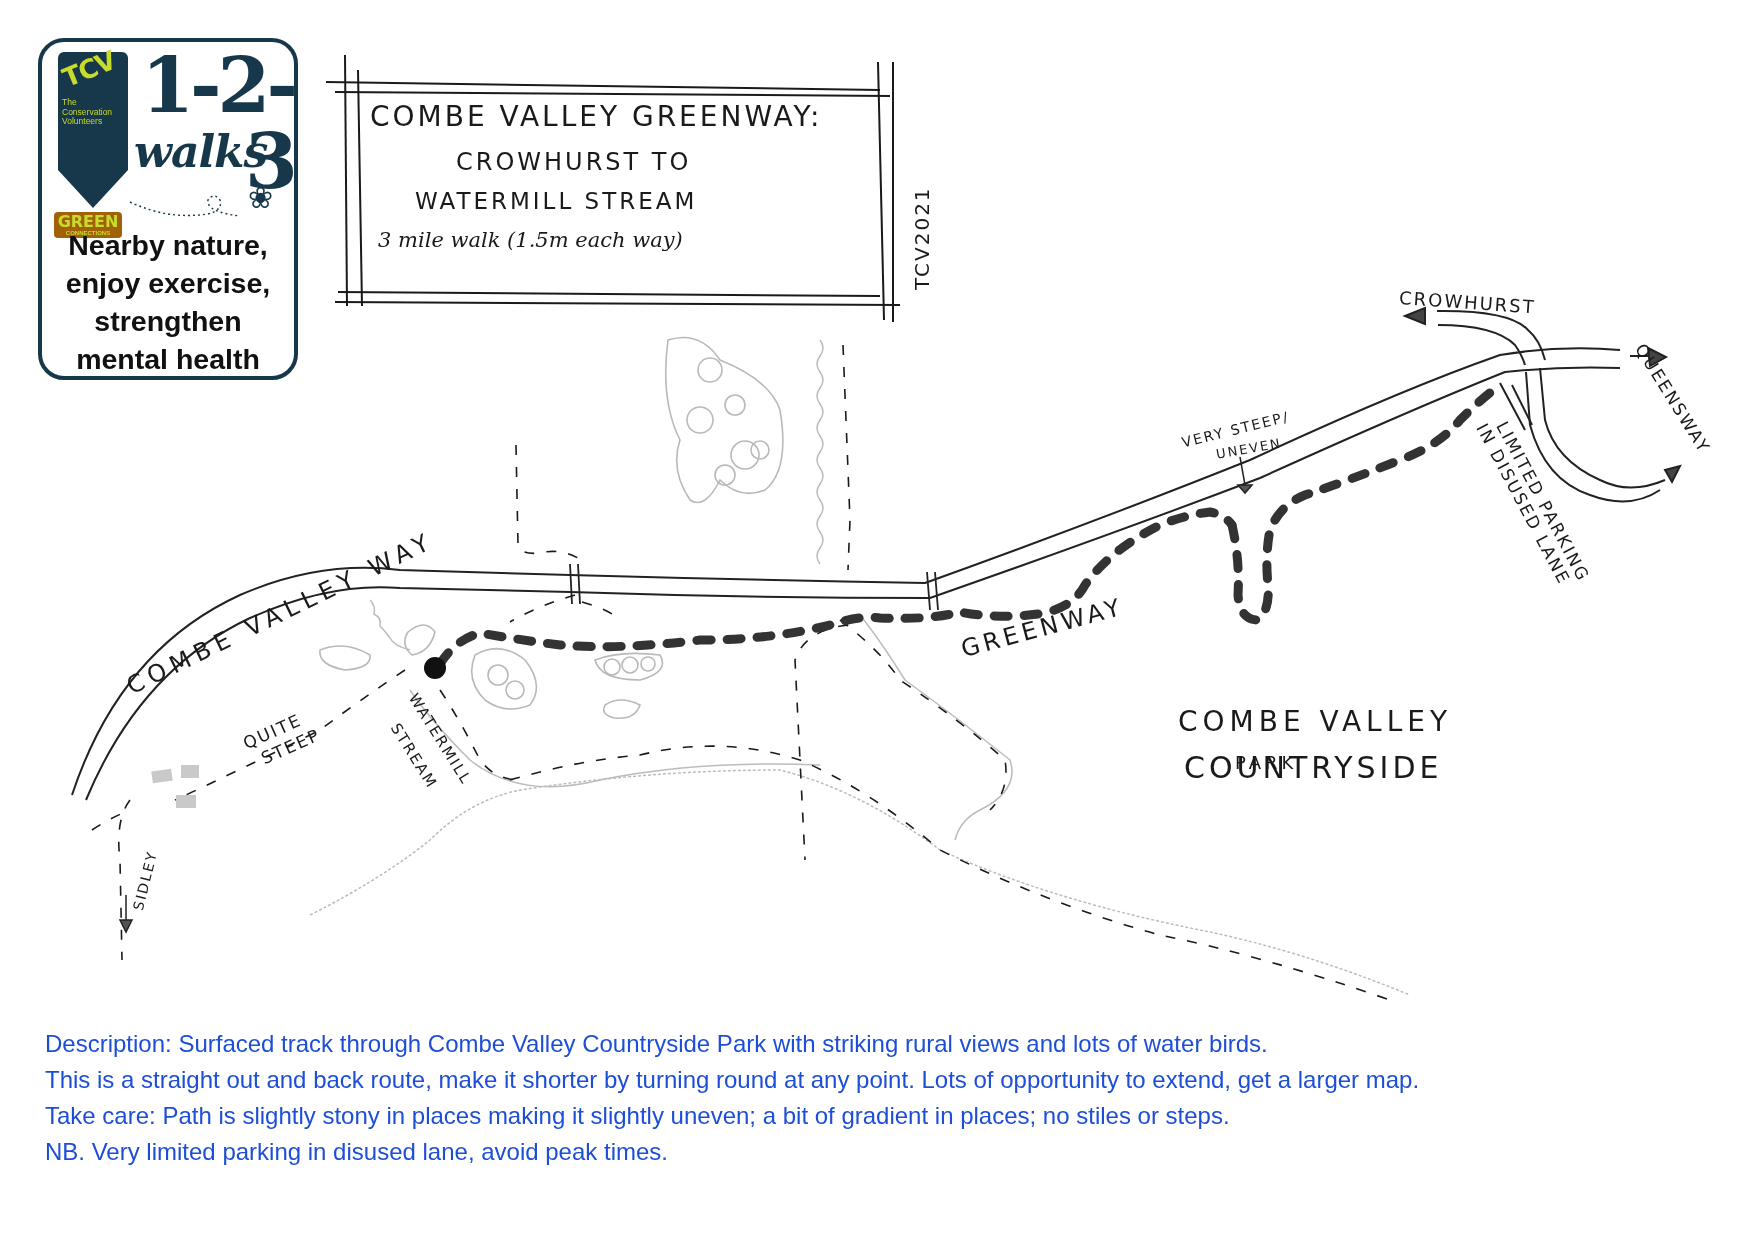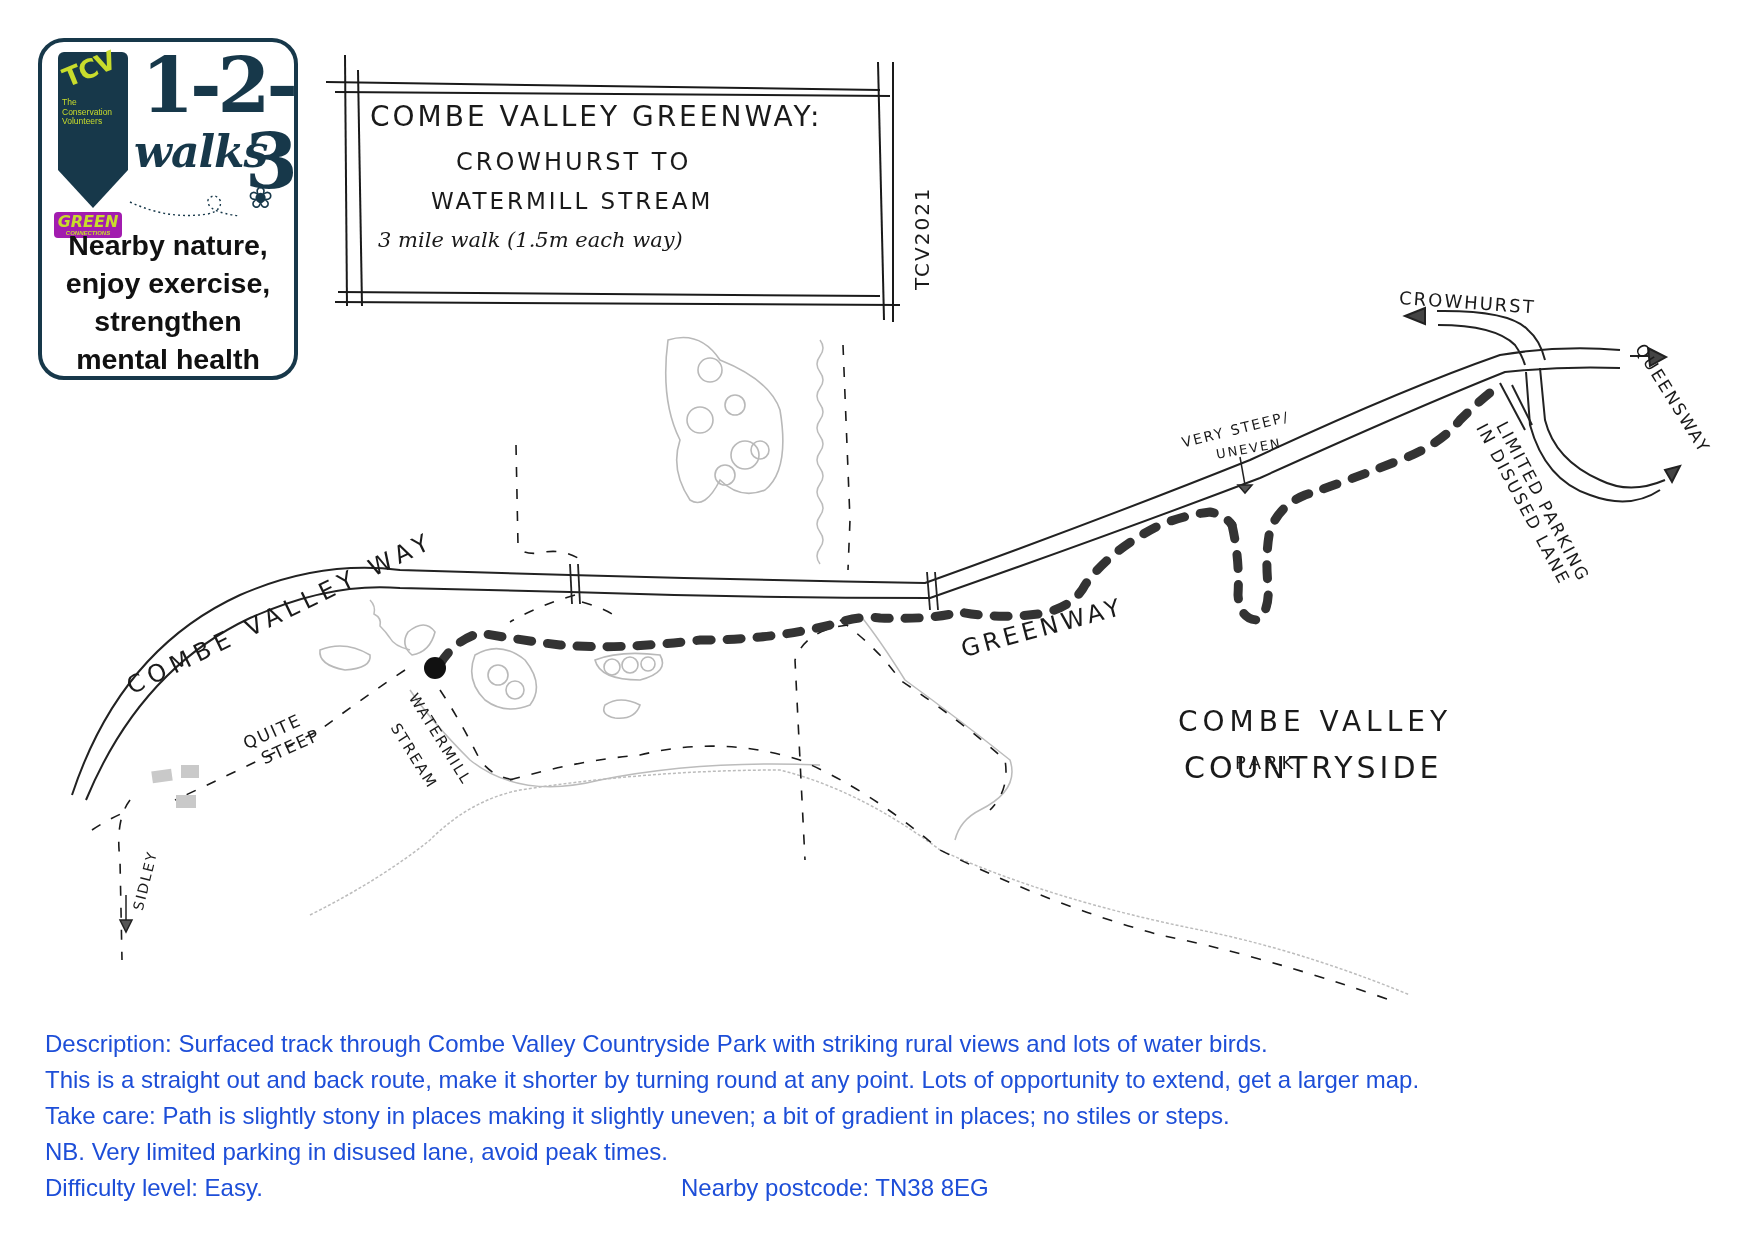--- a/index.html
+++ b/index.html
@@ -4,21 +4,21 @@
 <style>
   html, body { margin:0; padding:0; background:#ffffff; }
   body { width:1754px; height:1240px; position:relative; overflow:hidden; font-family:"Liberation Sans", sans-serif; color:#111; }
   .abs { position:absolute; }
   
   .logo-box { position:absolute; left:38px; top:38px; width:252px; height:334px; border:4px solid #17384a; border-radius:26px; background:#fff; }
   .logo-pin { position:absolute; left:16px; top:10px; width:70px; height:118px; background:#17384a; border-radius:6px 6px 0 0; }
   .logo-pin-tip { position:absolute; left:16px; top:128px; width:0; height:0; border-left:35px solid transparent; border-right:35px solid transparent; border-top:38px solid #17384a; }
   .tcv-text { position:absolute; left:20px; top:12px; font-family:"DejaVu Sans", sans-serif; font-weight:bold; font-size:26px; color:#c8dc2c; transform:rotate(-22deg); letter-spacing:-1px; }
   .tcv-sub { position:absolute; left:20px; top:56px; width:62px; font-size:8.5px; line-height:9.5px; color:#c8dc2c; }
-  .green-badge { position:absolute; left:12px; top:170px; width:68px; padding:2px 0 1px 0; background:#a21caf; border-radius:4px; text-align:center;font-style:italic; }
+  .green-badge { position:absolute; left:12px; top:170px; width:68px; padding:2px 0 1px 0; background:#a16207; border-radius:4px; text-align:center; }
   .green-badge .g1 { font-family:"DejaVu Sans", sans-serif; font-weight:bold; font-size:16px; line-height:16px; color:#c8dc2c; }
   .green-badge .g2 { font-size:6px; line-height:7px; color:#c8dc2c; font-weight:bold; }
   .walks-num { position:absolute; left:92px; top:6px; font-family:"DejaVu Serif", serif; font-weight:bold; font-size:76px; line-height:76px; color:#17384a; letter-spacing:-4px;text-align:right; }
   .walks-word { position:absolute; left:92px; top:86px; font-family:"DejaVu Serif", serif; font-weight:bold; font-style:italic; font-size:44px; line-height:48px; color:#17384a; letter-spacing:-1px; }
   .butterfly { position:absolute; left:206px; top:138px; font-size:30px; color:#17384a; }
   .dotted-trail { position:absolute; left:86px; top:150px; width:120px; height:30px; }
   .tagline { position:absolute; left:0; top:184px; width:252px; text-align:center; font-family:"Liberation Sans", sans-serif; font-weight:bold; font-size:28.5px; line-height:38px; color:#111; }
   
   .hand { font-family:"DejaVu Sans", sans-serif; color:#1a1a1a; letter-spacing:3px; }
   .title-line { position:absolute; white-space:nowrap; }
@@ -160,21 +160,21 @@
   <g fill="none" stroke="#333" stroke-width="9" stroke-linecap="round" stroke-dasharray="14 16">
     <path d="M440 664 Q 455 640 480 633 Q 520 640 560 645 Q 620 650 700 640 Q 770 640 830 625 Q 860 615 880 618 Q 930 620 960 612 Q 1000 620 1045 613 Q 1075 605 1085 585 Q 1110 550 1160 525 Q 1185 515 1210 512 Q 1225 515 1232 525"></path>
     <path d="M1232 525 Q 1240 560 1238 595 Q 1240 620 1258 620 Q 1270 610 1268 585 Q 1265 555 1270 530 Q 1280 505 1305 495 Q 1350 480 1400 460 Q 1440 445 1460 420 Q 1480 400 1500 385"></path>
   </g>
 
   <circle cx="435" cy="668" r="11" fill="#111"></circle>
 </svg>
 
 <div class="title-line hand" style="left:370px;top:100px;font-size:28px;">COMBE VALLEY GREENWAY:</div>
 <div class="title-line hand" style="left:456px;top:148px;font-size:24px;">CROWHURST TO</div>
-<div class="title-line hand" style="left:431px;top:188px;font-size:23px;">WATERMILL STREAM</div>
+<div class="title-line hand" style="left:415px;top:188px;font-size:23px;">WATERMILL STREAM</div>
 <div class="title-line" style="left:378px;top:228px;font-family:'DejaVu Serif', serif;font-style:italic;font-size:21px;color:#1a1a1a;">3 mile walk (1.5m each way)</div>
 <div class="maplabel" style="left:910px;top:290px;font-size:20px;transform:rotate(-90deg);">TCV2021</div>
 
 <div class="maplabel" style="left:122px;top:675px;font-size:24px;transform:rotate(-26deg);letter-spacing:6px;">COMBE VALLEY WAY</div>
 <div class="maplabel" style="left:1400px;top:287px;font-size:18px;transform:rotate(4deg);">CROWHURST</div>
 <div class="maplabel" style="left:1648px;top:340px;font-size:17px;transform:rotate(58deg);">QUEENSWAY</div>
 <div class="maplabel" style="left:1180px;top:435px;font-size:14px;transform:rotate(-14deg);">VERY STEEP/</div>
 <div class="maplabel" style="left:1215px;top:447px;font-size:13px;transform:rotate(-10deg);">UNEVEN</div>
 <div class="maplabel" style="left:1510px;top:418px;font-size:17px;transform:rotate(62deg);">LIMITED PARKING</div>
 <div class="maplabel" style="left:1490px;top:420px;font-size:17px;transform:rotate(62deg);">IN DISUSED LANE</div>
@@ -186,17 +186,13 @@
 <div class="maplabel" style="left:258px;top:750px;font-size:17px;transform:rotate(-24deg);">STEEP</div>
 <div class="maplabel" style="left:420px;top:690px;font-size:15px;transform:rotate(58deg);">WATERMILL</div>
 <div class="maplabel" style="left:402px;top:720px;font-size:15px;transform:rotate(58deg);">STREAM</div>
 <div class="maplabel" style="left:130px;top:908px;font-size:14px;transform:rotate(-76deg);">SIDLEY</div>
 
 <div class="desc">
   <div>Description: Surfaced track through Combe Valley Countryside Park with striking rural views and lots of water birds.</div>
   <div>This is a straight out and back route, make it shorter by turning round at any point. Lots of opportunity to extend, get a larger map.</div>
   <div>Take care: Path is slightly stony in places making it slightly uneven; a bit of gradient in places; no stiles or steps.</div>
   <div>NB. Very limited parking in disused lane, avoid peak times.</div>
-  <div style="position:relative;">
-    <span>Difficulty level: Easy.</span>
-    <span class="postcode">Nearby postcode: TN38 8EG</span>
-  </div>
 </div>
 
 </body></html>

